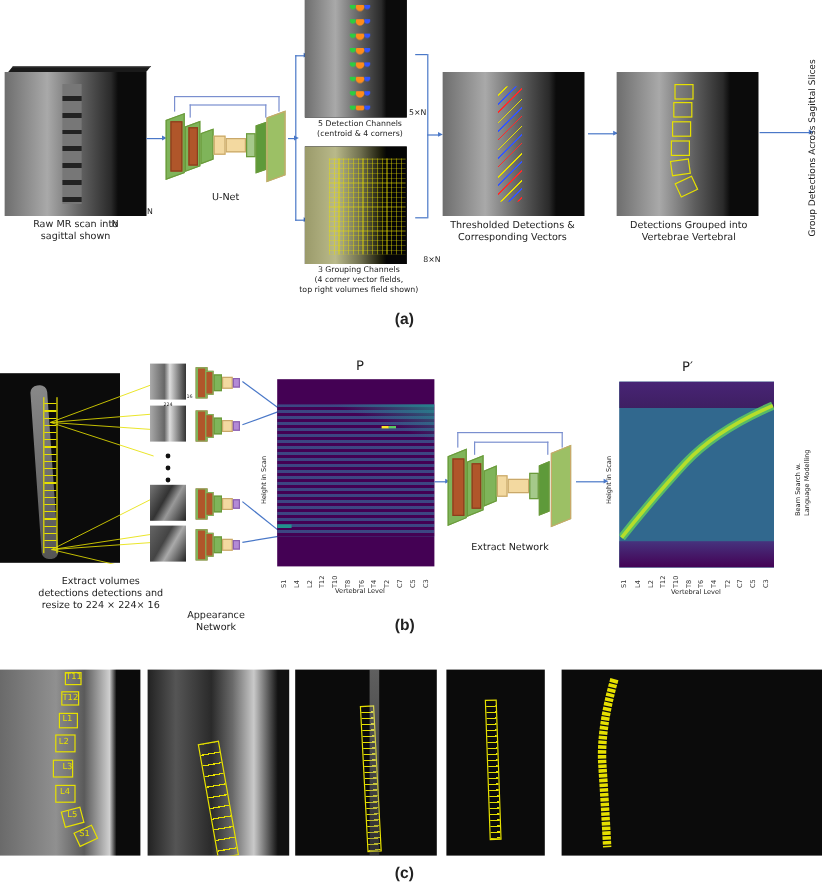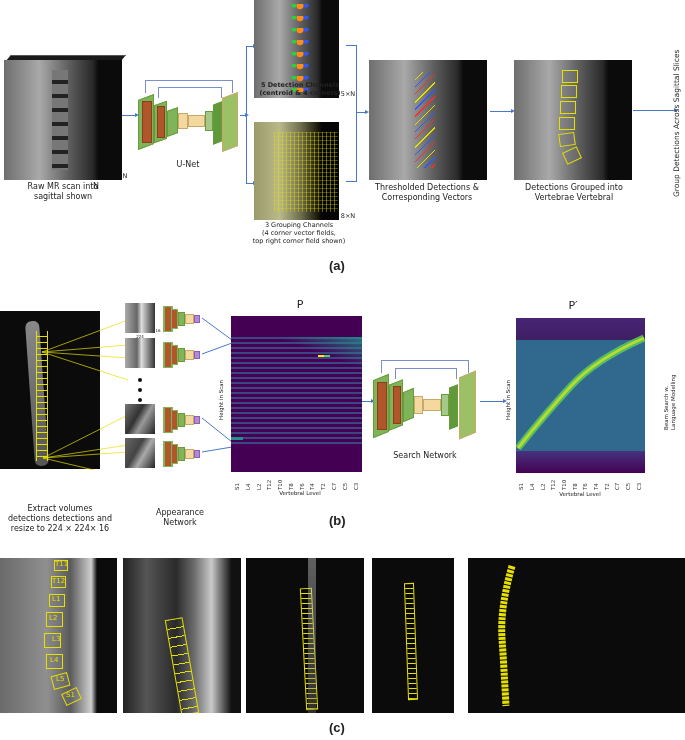--- a/index.html
+++ b/index.html
@@ -65,34 +65,34 @@
 
   <div class="mri" style="left:254px;top:0px;width:85px;height:98px;">
     <div class="tissue" style="left:0;top:0;width:85px;height:98px;"></div>
     <div style="position:absolute;left:36px;top:4px;width:20px;height:88px;background:
       radial-gradient(circle at 20% 10%,#2ecc40 2px,transparent 3px),
       radial-gradient(circle at 50% 15%,#ff8c1a 3px,transparent 4px),
       radial-gradient(circle at 80% 10%,#3355ff 2px,transparent 3px);
       background-size:20px 12px;"></div>
   </div>
   <div class="cap cap-sm" style="left:340px;top:90px;width:16px;">5×N</div>
-  <div class="cap cap-sm" style="left:250px;top:81px;width:100px;font-weight:bold;">
+  <div class="cap cap-sm" style="left:250px;top:99px;width:100px;">
     <span>5 Detection Channels</span><br>
     <span>(centroid &amp; 4 corners)</span>
   </div>
 
   <div class="mri" style="left:254px;top:122px;width:85px;height:98px;">
     <div class="tissue" style="left:0;top:0;width:85px;height:98px;background:linear-gradient(90deg,#9a9a6a,#b9b98a 30%,#6e6e4e 55%,#1a1a0a 75%,#050505 80%);"></div>
     <div style="position:absolute;left:20px;top:10px;width:64px;height:80px;background:repeating-linear-gradient(90deg,rgba(230,220,0,.45) 0 1px,transparent 1px 4px),repeating-linear-gradient(180deg,rgba(230,220,0,.3) 0 1px,transparent 1px 4px);"></div>
   </div>
-  <div class="cap cap-sm" style="left:340px;top:212px;width:16px;">8×N</div>
+  <div class="cap cap-sm" style="left:352px;top:212px;width:16px;">8×N</div>
   <div class="cap cap-sm" style="left:244px;top:221px;width:110px;">
     <span>3 Grouping Channels</span><br>
     <span>(4 corner vector fields,</span><br>
-    <span>top right corner field shown)</span>
+    <span>top right volumes field shown)</span>
   </div>
 
   <div class="vline" style="left:356px;top:45px;height:137px;"></div>
   <div class="abs" style="left:346px;top:45px;width:10px;height:1px;background:#4a78c8;"></div>
   <div class="abs" style="left:346px;top:181px;width:10px;height:1px;background:#4a78c8;"></div>
   <div class="arrow" style="left:356px;top:112px;width:10px;"></div>
 
   <div class="mri" style="left:369px;top:60px;width:118px;height:120px;">
     <div class="tissue" style="left:0;top:0;width:118px;height:120px;"></div>
     <div style="position:absolute;left:46px;top:12px;width:20px;height:96px;background:repeating-linear-gradient(135deg,transparent 0 5px,#e6e000 5px 6px,transparent 6px 10px,#3355ff 10px 11px,transparent 11px 15px,#ff2a2a 15px 16px);"></div>
@@ -178,21 +178,21 @@
     <div class="layer" style="left:31px;top:13px;width:4px;height:6px;background:#b38ad6;border-color:#8a5fb0;"></div>
   </div>
 
   <svg class="abs" style="left:200px;top:300px;" width="35" height="180">
     <line x1="2" y1="18" x2="32" y2="40" stroke="#4a78c8" stroke-width="1"></line>
     <line x1="2" y1="54" x2="32" y2="43" stroke="#4a78c8" stroke-width="1"></line>
     <line x1="2" y1="118" x2="32" y2="142" stroke="#4a78c8" stroke-width="1"></line>
     <line x1="2" y1="152" x2="32" y2="147" stroke="#4a78c8" stroke-width="1"></line>
   </svg>
 
-  <div class="cap" style="left:0px;top:504px;width:120px;">
+  <div class="cap" style="left:0px;top:480px;width:120px;padding-left:24px;">
     <span>Extract volumes</span><br>
     <span>detections detections and</span><br>
     <span>resize to 224 × 224× 16</span>
   </div>
   <div class="cap" style="left:150px;top:508px;width:60px;">
     <span>Appearance</span><br>
     <span>Network</span>
   </div>
 
   <div class="cap" style="left:290px;top:300px;width:20px;font-size:11px;">P</div>
@@ -231,21 +231,21 @@
     <div class="layer" style="left:20px;top:34px;width:6px;height:36px;background:#b0562a;border-color:#8a3f1d;"></div>
     <div class="layer" style="left:30px;top:38px;width:9px;height:28px;background:#7fb45a;transform:skewY(-22deg);"></div>
     <div class="layer" style="left:41px;top:44px;width:7px;height:16px;background:#f3d9a0;border-color:#c9a86a;"></div>
     <div class="layer" style="left:50px;top:47px;width:16px;height:10px;background:#f3d9a0;border-color:#c9a86a;"></div>
     <div class="layer" style="left:68px;top:42px;width:6px;height:20px;background:#a5c98a;"></div>
     <div class="layer" style="left:76px;top:34px;width:7px;height:40px;background:#5e9a3a;transform:skewY(-22deg);"></div>
     <div class="layer" style="left:86px;top:22px;width:15px;height:60px;background:#9cc065;border-color:#c9a86a;transform:skewY(-22deg);"></div>
     <div style="position:absolute;left:8px;top:8px;width:86px;height:12px;border:1px solid #7a8fcf;border-bottom:none;"></div>
     <div style="position:absolute;left:22px;top:16px;width:60px;height:10px;border:1px solid #7a8fcf;border-bottom:none;"></div>
   </div>
-  <div class="cap" style="left:385px;top:451px;width:80px;">Search Network</div>
+  <div class="cap" style="left:385px;top:451px;width:80px;">Extract Network</div>
 
   <div class="arrow" style="left:480px;top:401px;width:24px;"></div>
 
   <div class="cap" style="left:563px;top:301px;width:20px;font-size:11px;">P′</div>
   <div class="heat" style="left:516px;top:318px;width:129px;height:155px;background:#31688e;">
     <div style="position:absolute;left:0;top:0;width:129px;height:22px;background:linear-gradient(180deg,#482475,#3e1f62);"></div>
     <div style="position:absolute;left:0;top:133px;width:129px;height:22px;background:linear-gradient(180deg,#46337e,#440154);"></div>
     <svg width="129" height="155" style="position:absolute;left:0;top:0;">
       <path d="M 2 130 Q 30 95 55 68 T 128 20" stroke="#5ec962" stroke-width="7" fill="none" opacity=".85"></path>
       <path d="M 2 130 Q 30 95 55 68 T 128 20" stroke="#b5de2b" stroke-width="3" fill="none"></path>

